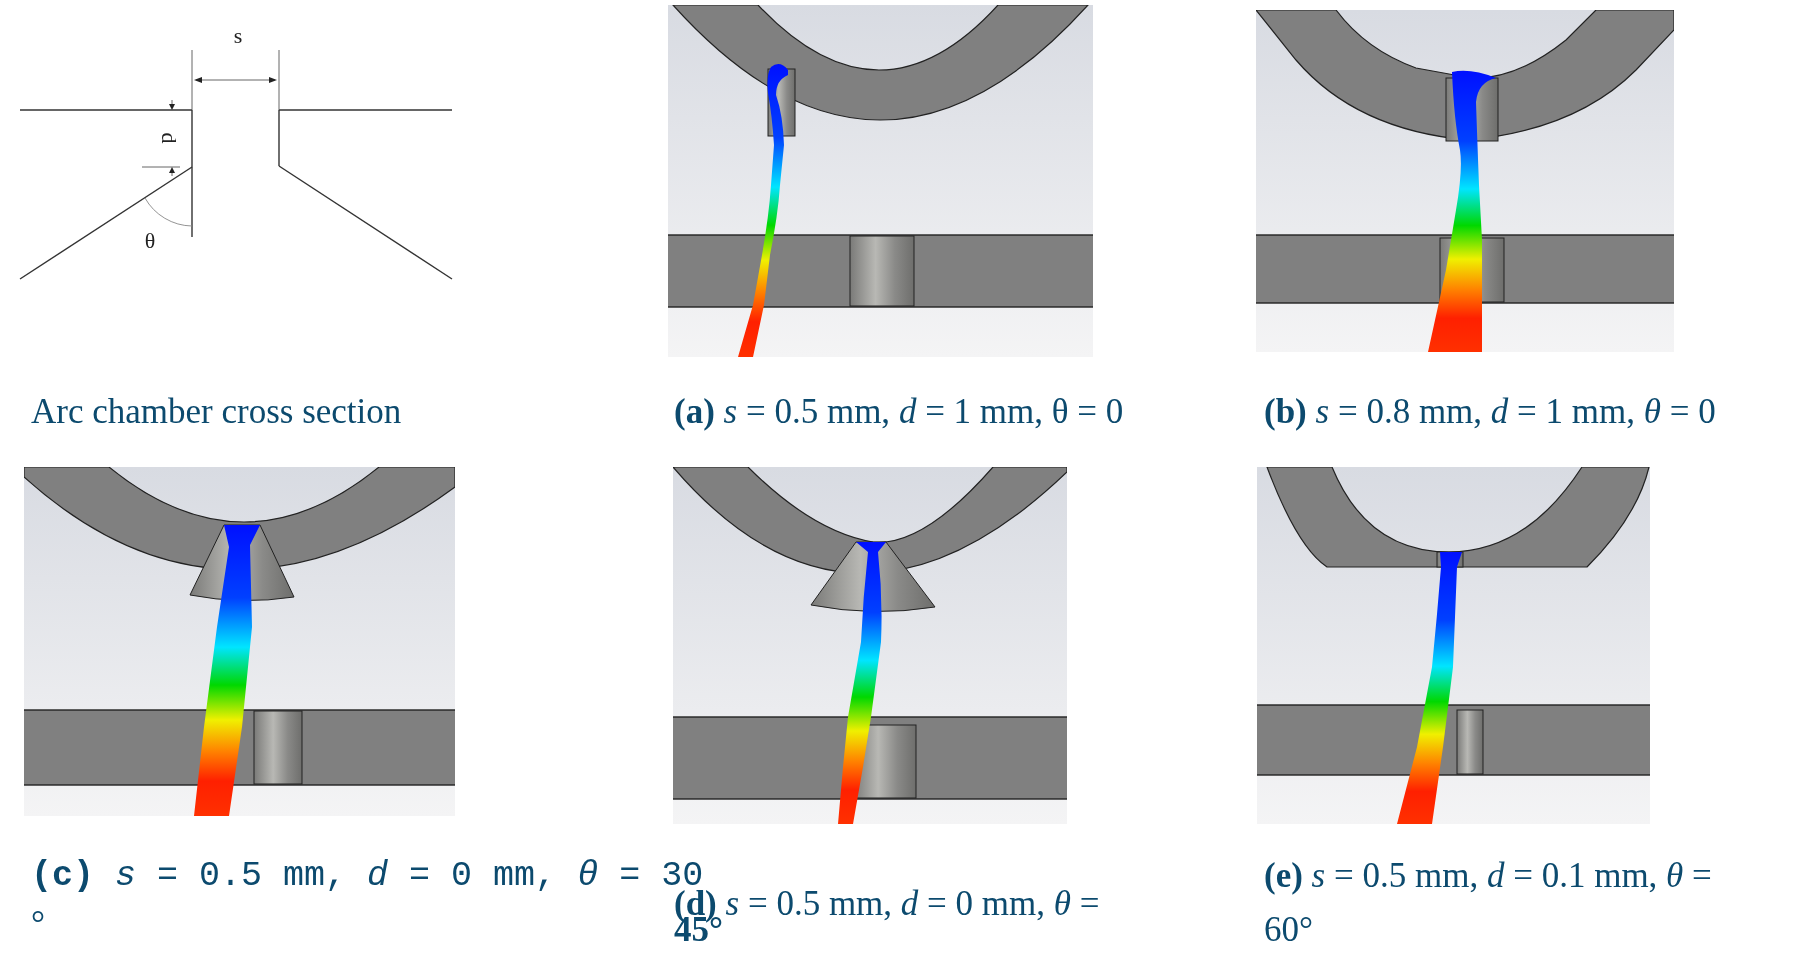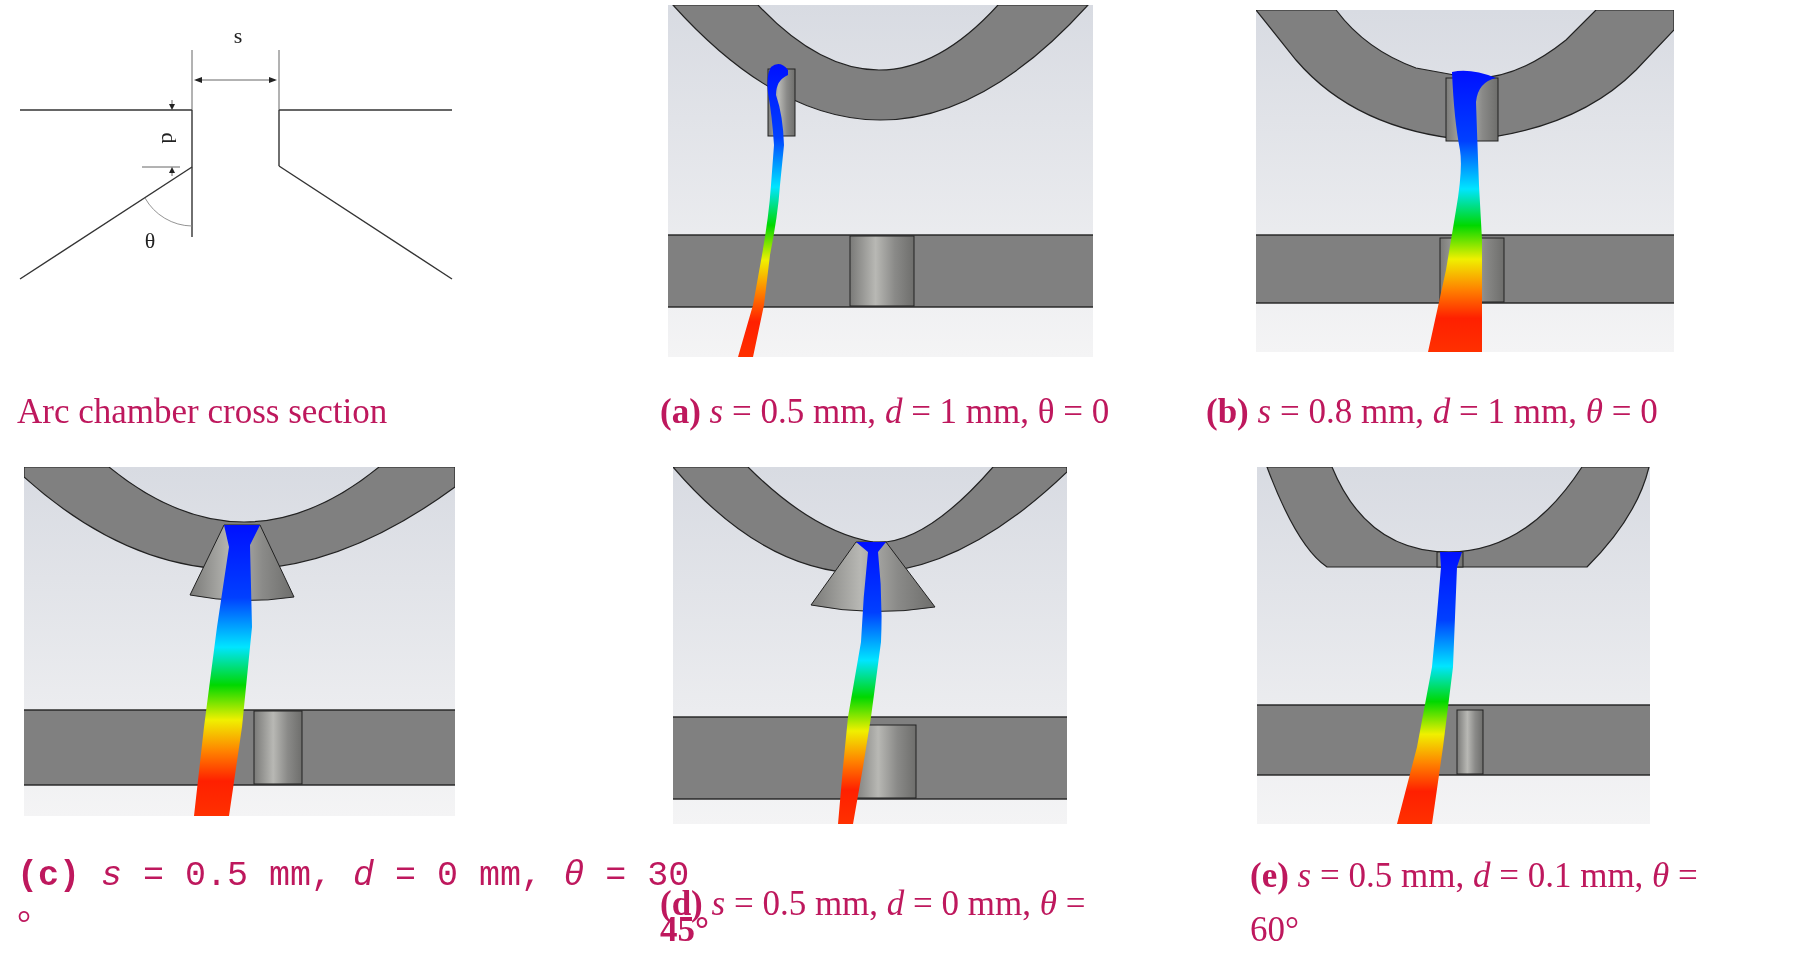--- a/index.html
+++ b/index.html
@@ -1,19 +1,19 @@
 <!DOCTYPE html>
 <html><head>
 <meta charset="utf-8">
 <style>
   html, body { margin: 0; padding: 0; background: #ffffff; }
   body { width: 1798px; height: 966px; position: relative; overflow: hidden;
          font-family: "Liberation Serif", "DejaVu Serif", serif; color: #111; }
   .panel { position: absolute; }
-  .caption { position: absolute; font-size: 35px; line-height: 48px; white-space: nowrap; color: #be185d; }
+  .caption { position: absolute; font-size: 35px; line-height: 48px; white-space: nowrap; color: #0c4a6e; margin-left: 14px; }
   .caption b { font-weight: bold; }
   .caption i { font-style: italic; }
   .sim { position: absolute; overflow: hidden; }
   .sim svg { display: block; width: 100%; height: 100%; }
 </style>
 </head>
 <body>
 
 <div class="panel" style="left:0;top:0;width:480px;height:300px;">
   <svg width="480" height="300" viewBox="0 0 480 300">
@@ -96,21 +96,21 @@
 <div class="sim" style="left:1256px;top:10px;width:418px;height:342px;">
   <svg viewBox="0 0 418 342" preserveAspectRatio="none">
     <rect width="418" height="342" fill="url(#bg)"></rect>
     <path d="M 0 0 L 40 50 Q 100 120 212 130 Q 320 120 380 60 L 418 20 L 418 0 L 340 0 L 310 30 Q 260 70 215 68 L 160 58 Q 110 40 80 0 Z" fill="#808080" stroke="#222" stroke-width="1.2"></path>
     <rect x="190" y="68" width="52" height="63" fill="url(#bore)" stroke="#222" stroke-width="1"></rect>
     <rect x="-2" y="225" width="422" height="68" fill="#808080" stroke="#222" stroke-width="1.4"></rect>
     <rect x="184" y="228" width="64" height="64" fill="url(#bore)" stroke="#222" stroke-width="1"></rect>
     <path d="M 196 62 Q 215 58 240 68 Q 222 72 220 92 Q 222 150 223 175 L 226 230 L 226 342 L 172 342 L 190 260 L 200 200 Q 207 160 204 140 Q 198 110 196 62 Z" fill="url(#jet)"></path>
   </svg>
 </div>
-<div class="caption" style="left:1206px;top:388px;">
+<div class="caption" style="left:1250px;top:388px;">
   <b>(b) </b>
   <i>s</i><span> = 0.8 mm, </span><i>d</i><span> = 1 mm, </span><i>θ</i><span> = 0</span>
 </div>
 
 <div class="sim" style="left:24px;top:467px;width:431px;height:349px;">
   <svg viewBox="0 0 431 349" preserveAspectRatio="none">
     <rect width="431" height="349" fill="url(#bg)"></rect>
     <path d="M 0 10 Q 200 190 431 20 L 431 0 L 355 0 Q 220 110 85 0 L 0 0 Z" fill="#808080" stroke="#222" stroke-width="1.2"></path>
     <path d="M 200 58 L 236 58 L 270 130 Q 218 138 166 128 Z" fill="url(#bore)" stroke="#222" stroke-width="1"></path>
     <rect x="-2" y="243" width="435" height="75" fill="#808080" stroke="#222" stroke-width="1.4"></rect>

